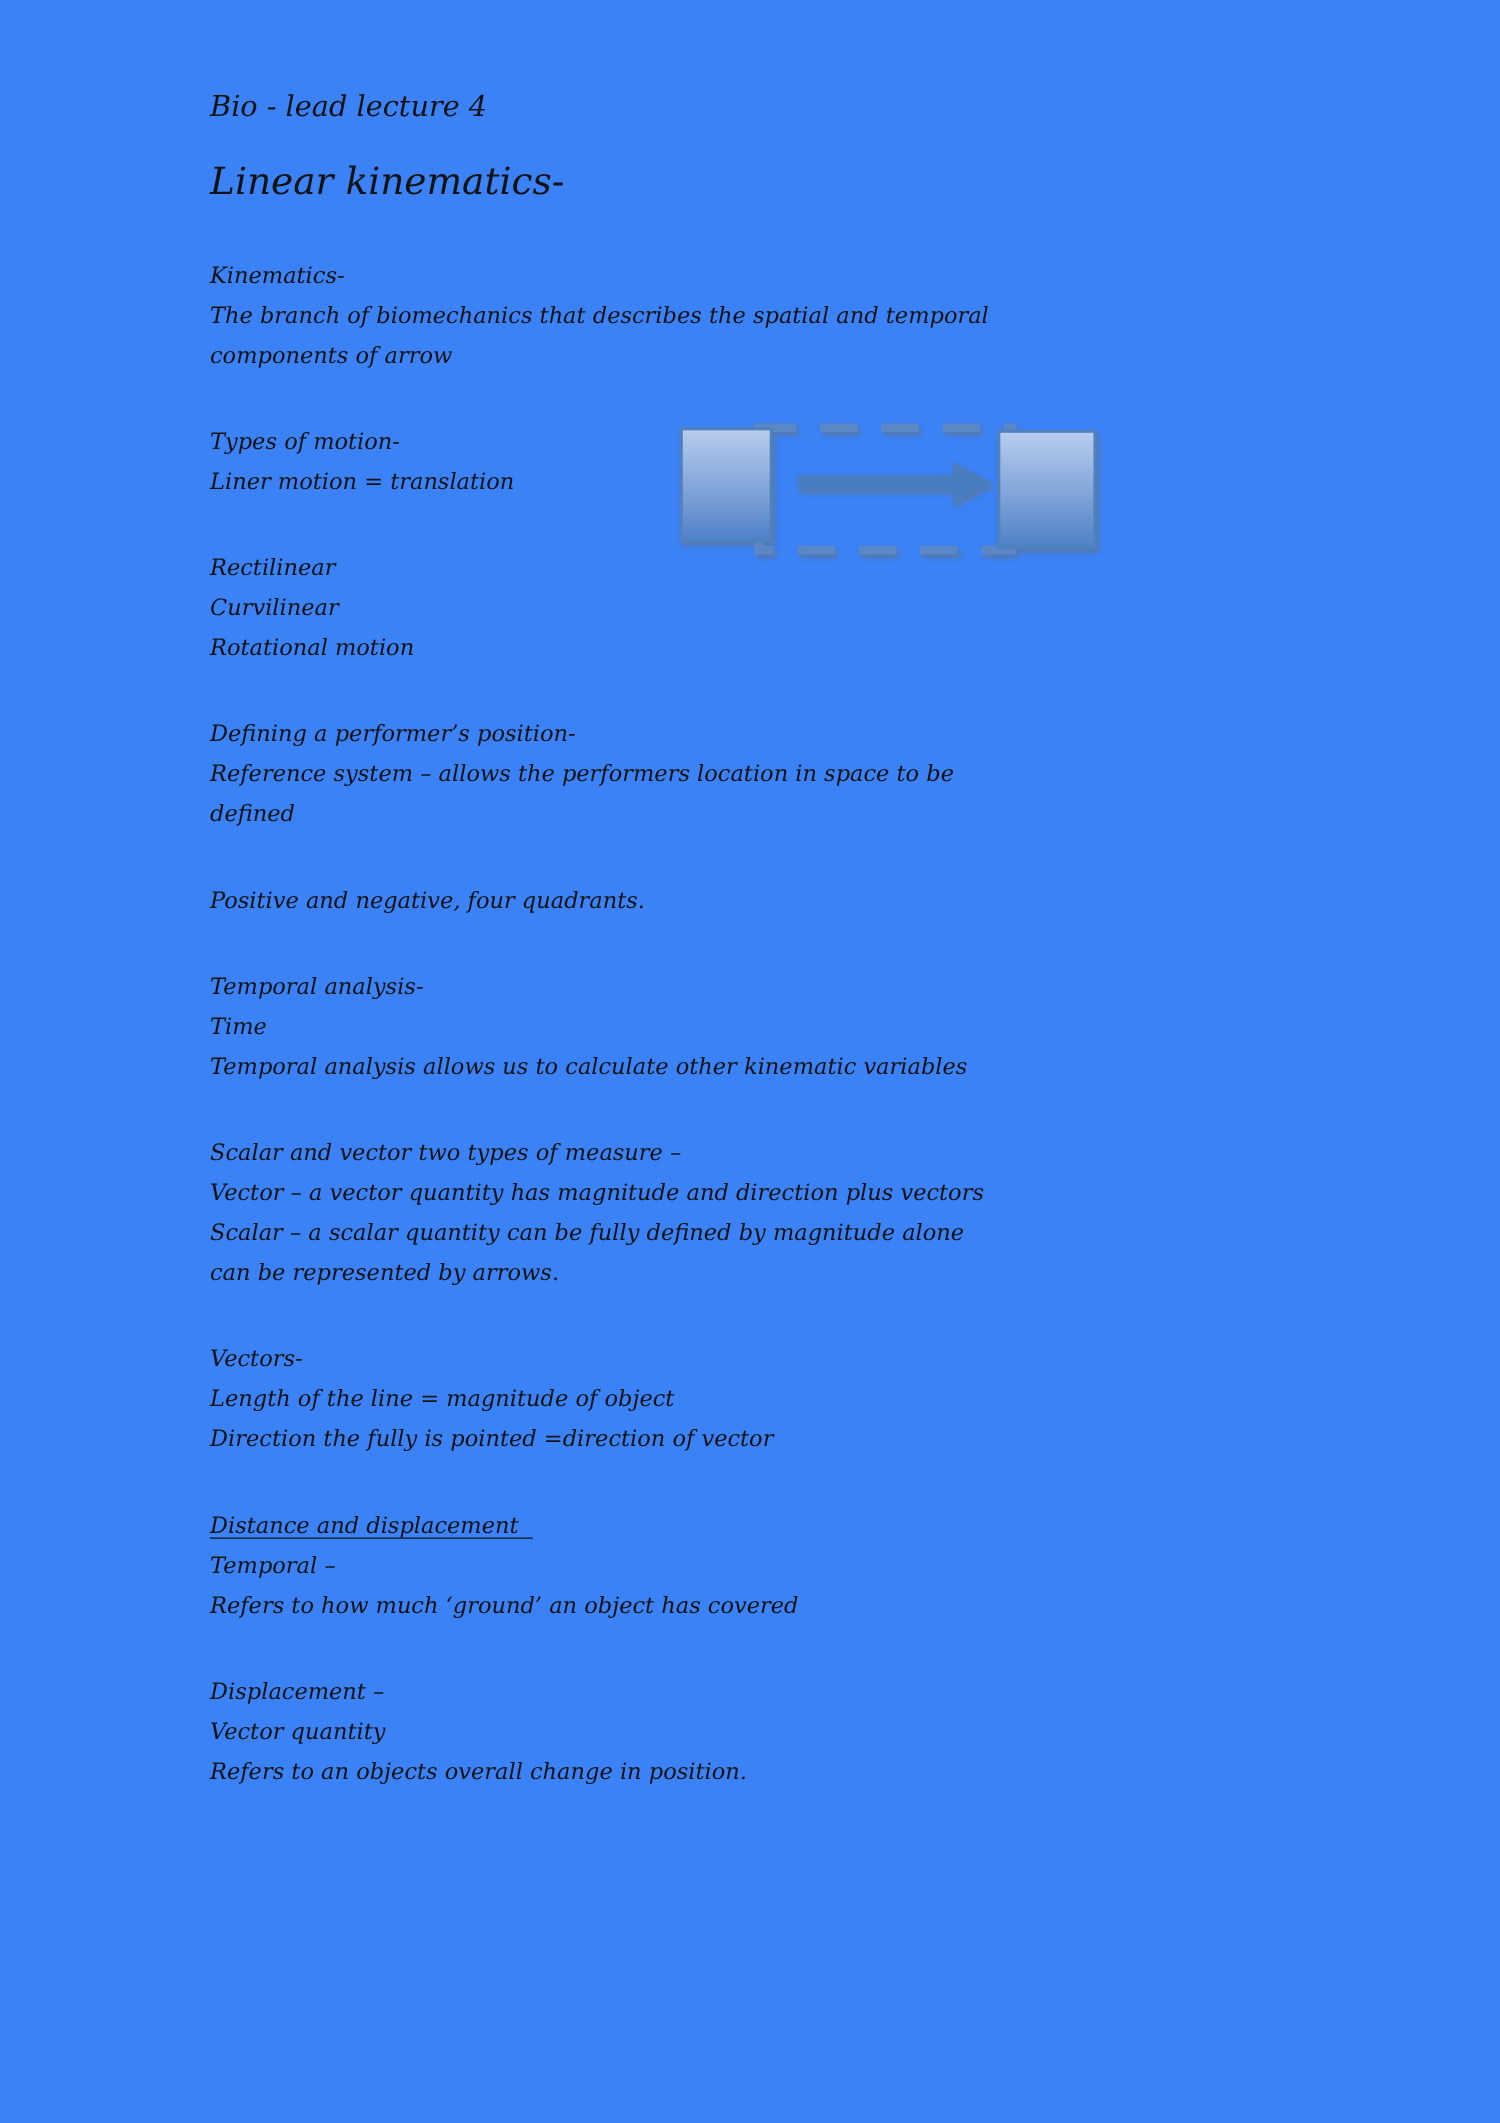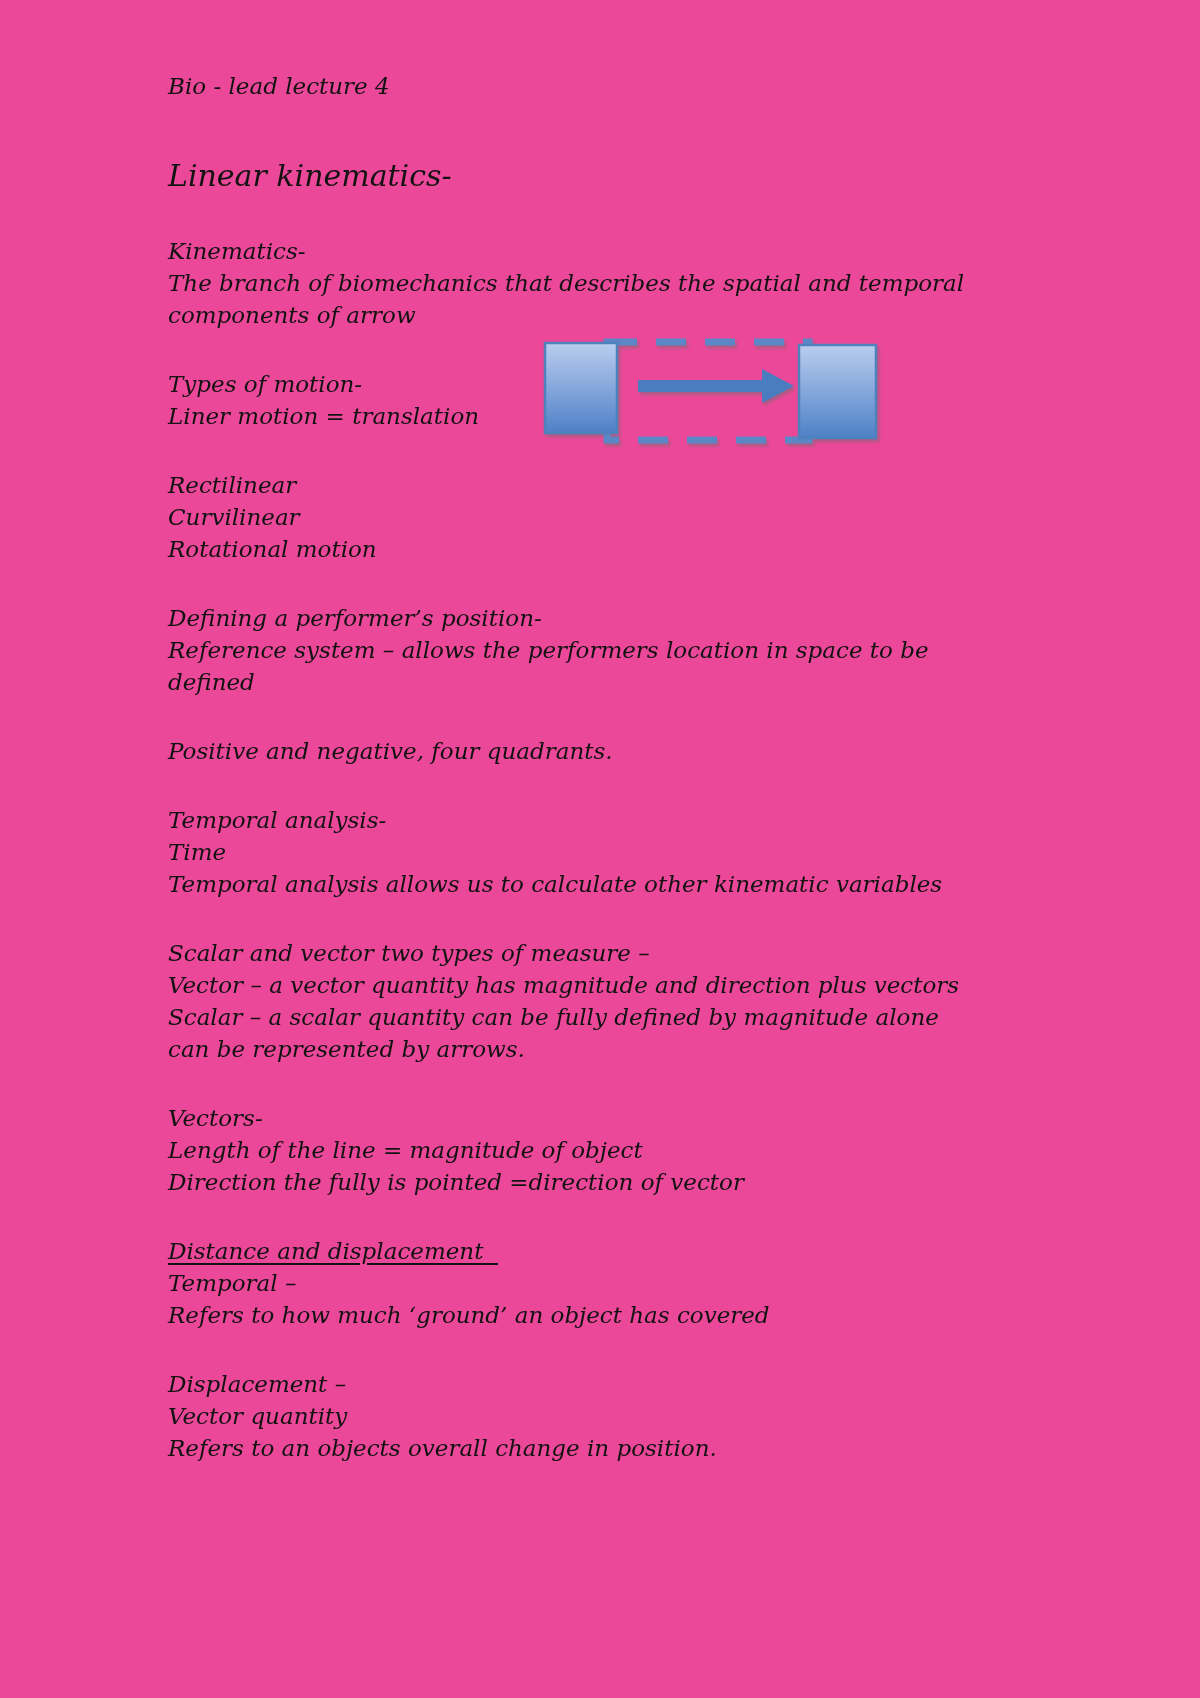--- a/index.html
+++ b/index.html
@@ -10,37 +10,37 @@
     position: relative;
     overflow: hidden;
     font-family: "DejaVu Serif", serif;
     font-style: italic;
     color: #121212;
   }
   .page {
     position: absolute;
     inset: 0;
     padding: 70px 130px 0 168px;
-    background: #ec4899;
+    background: #3b82f6;
   }
   .hdr {
     font-size: 23px;
     line-height: 32px;
     white-space: pre;
   }
   .title {
     font-size: 30px;
     font-weight: normal;
     line-height: 40px;
-    margin-top: 54px;
+    margin-top: 24px;
     white-space: pre;
   }
   #doc-body { margin-top: 39px; }
   .para {
-    font-size: 23px;
+    font-size: 18px;
     line-height: 32px;
     margin-bottom: 37px;
   }
   .tline { display: block; white-space: pre; }
   .tline.u { text-decoration: underline; text-underline-offset: 4px; }
 
   .diagram {
     position: absolute;
     left: 540px;
     top: 336px;

